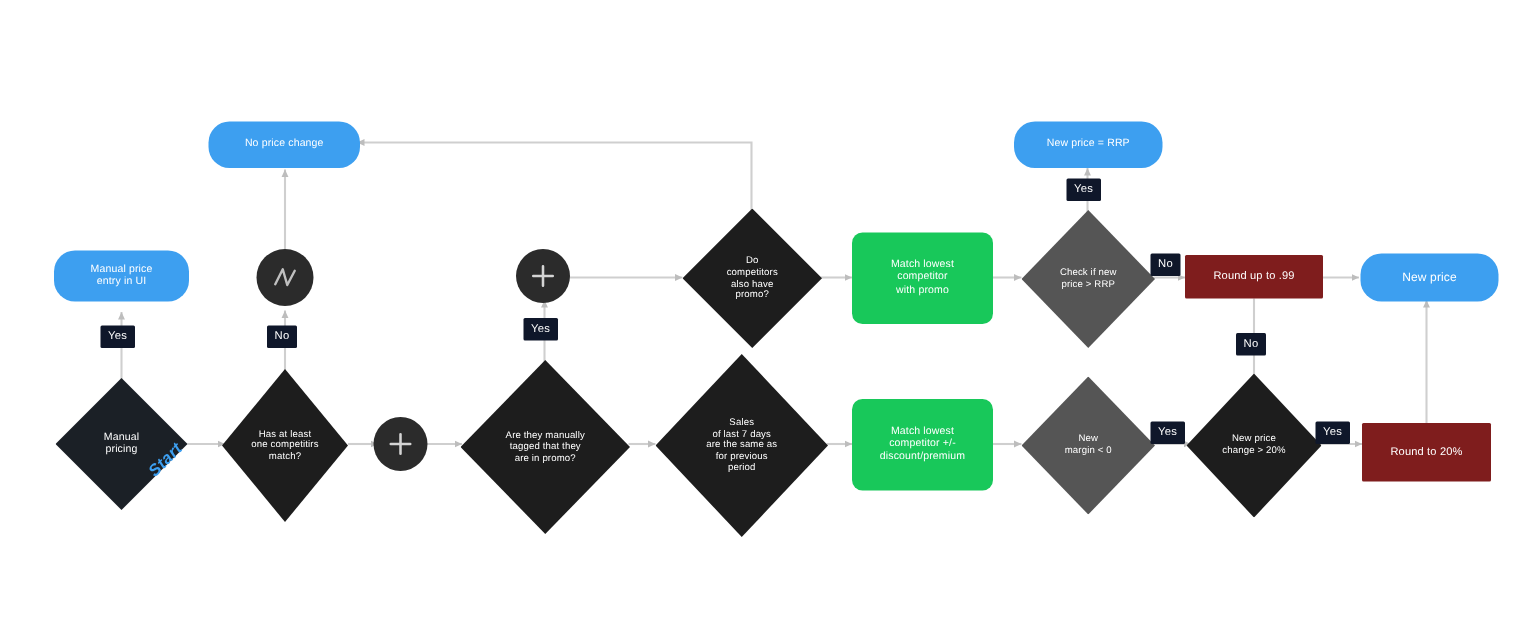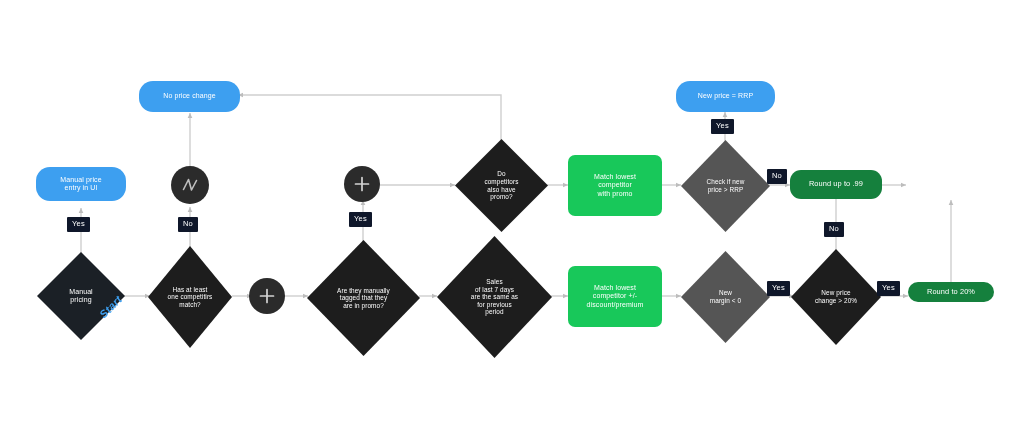--- a/index.html
+++ b/index.html
@@ -35,21 +35,21 @@
     letter-spacing:.1px;
     white-space:pre-line;
   }
 
   
   .pill{
     border-radius:14px;
     padding:3px 6px;
   }
   .pill.blue{ background:#3d9ff0; }
-  .pill.green{ background:#15803d; border-radius:11px; }
+  .pill.green{ background:#7f1d1d; border-radius:1px; }
   .rect.green{ background:#18c85a; border-radius:7px; }
 
   
   .diamond{
     clip-path:polygon(50% 0%,100% 50%,50% 100%,0% 50%);
     background:#1d1d1d;
   }
   .diamond.gray{ background:#555555; }
 
   
@@ -157,20 +157,23 @@
   </div>
 
   <div class="node pill blue t7" style="left:139px; top:81px; width:101px; height:31px;">
     <span class="txt">No price change</span>
   </div>
 
   <div class="node pill blue t7" style="left:676px; top:81px; width:99px; height:31px;">
     <span class="txt">New price = RRP</span>
   </div>
 
+  <div class="node pill blue t8" style="left:907px; top:169px; width:92px; height:32px;">
+    <span class="txt">New price</span>
+  </div>
 
   <div class="node circle" style="left:171px; top:166px; width:38px; height:38px;">
     <svg width="20" height="20" viewBox="0 0 20 20">
       <path d="M3.5,14.5 L8.5,4.5 L11.5,15 L16.5,5.5" stroke="#bfbfbf" stroke-width="1.6" fill="none" stroke-linecap="round" stroke-linejoin="round"></path>
     </svg>
   </div>
 
   <div class="node circle" style="left:344px; top:166px; width:36px; height:36px;">
     <svg width="20" height="20" viewBox="0 0 20 20">
       <path d="M10,3.5 L10,16.5 M3.5,10 L16.5,10" stroke="#d4d4d4" stroke-width="1.7" stroke-linecap="round"></path>
@@ -240,21 +243,21 @@
   <div class="node rect green t7" style="left:568px; top:266px; width:94px; height:61px;">
     <span class="txt">Match lowest
 competitor +/-
 discount/premium</span>
   </div>
 
   <div class="node pill green t75" style="left:790px; top:170px; width:92px; height:29px;">
     <span class="txt">Round up to .99</span>
   </div>
 
-  <div class="node pill green t75" style="left:908px; top:282px; width:86px; height:20px;">
+  <div class="node pill green t75" style="left:908px; top:282px; width:86px; height:39px;">
     <span class="txt">Round to 20%</span>
   </div>
 
   <div class="elabel" style="left:67px; top:217px;">Yes</div>
 
   <div class="elabel" style="left:178px; top:217px;">No</div>
 
   <div class="elabel" style="left:349px; top:212px;">Yes</div>
 
   <div class="elabel" style="left:711px; top:119px;">Yes</div>

